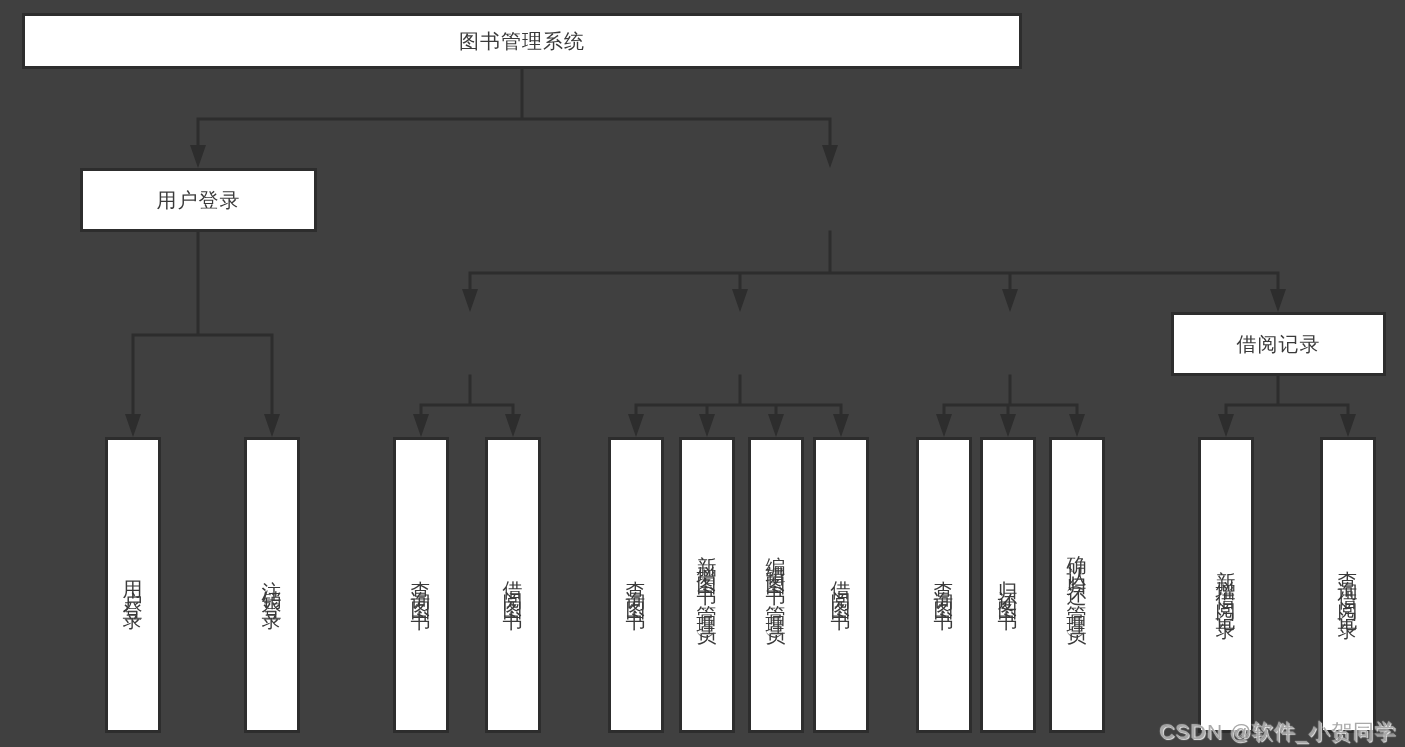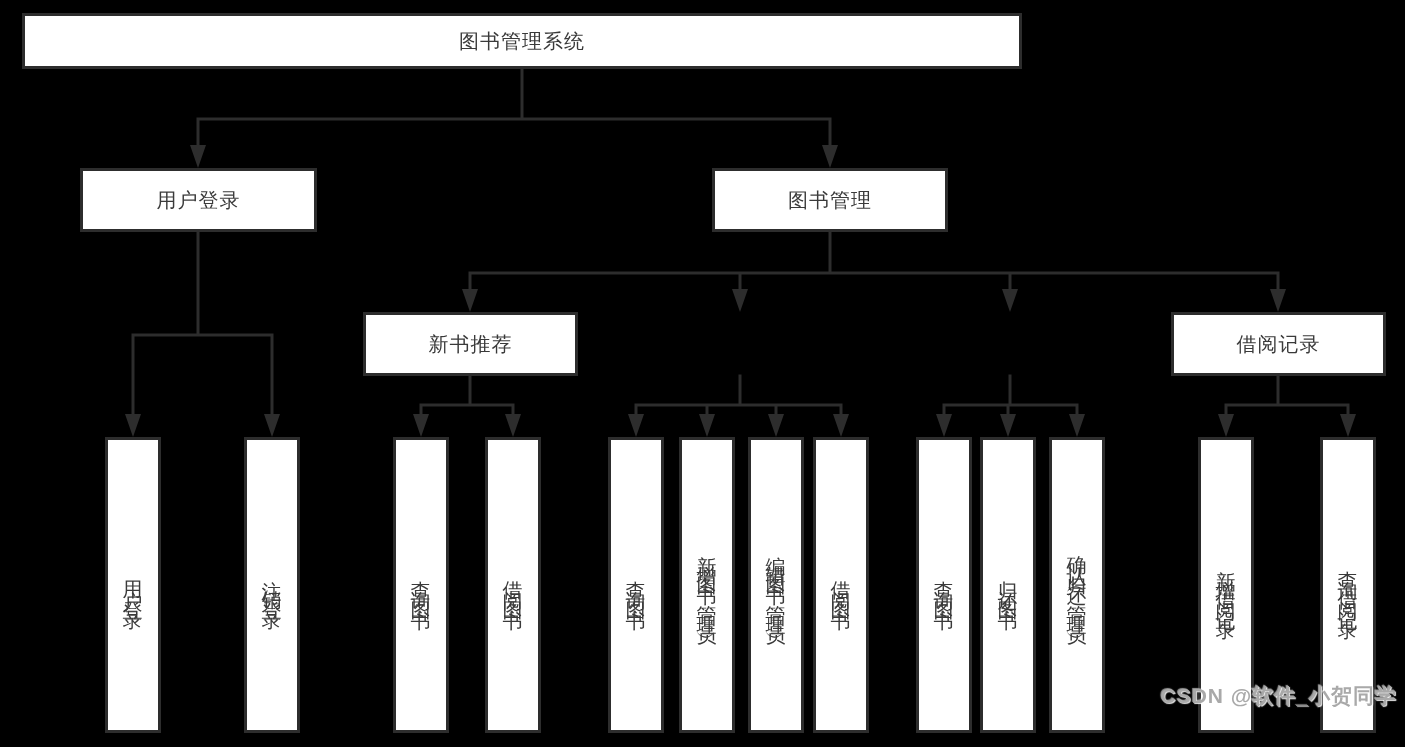--- a/index.html
+++ b/index.html
@@ -8,21 +8,21 @@
     background: #ffffff;
     width: 1405px;
     height: 747px;
     overflow: hidden;
     font-family: "Liberation Sans", "DejaVu Sans", sans-serif;
   }
   .canvas {
     position: relative;
     width: 1405px;
     height: 747px;
-    background: #000000;
+    background: #404040;
   }
   .connectors {
     position: absolute;
     left: 0;
     top: 0;
     z-index: 1;
   }
   .box {
     position: absolute;
     box-sizing: border-box;
@@ -39,27 +39,26 @@
   .leaf span {
     writing-mode: vertical-rl;
     text-orientation: mixed;
     letter-spacing: 10px;
     line-height: 1;
     white-space: nowrap;
   }
   .watermark {
     position: absolute;
     right: 8px;
-    top: 682px;
+    top: 718px;
     z-index: 3;
     font-size: 21px;
     color: #a9a9a9;
     text-shadow: 1px 1px 1px rgba(255,255,255,0.9), -1px -1px 1px rgba(255,255,255,0.6);
     letter-spacing: 1px;
-    font-weight: bold;
   }
 </style>
 </head>
 <body>
 
 <div class="canvas">
 
   <svg class="connectors" width="1405" height="747" viewBox="0 0 1405 747">
 
     <path fill="none" stroke="#2d2d2d" stroke-width="3" stroke-linecap="square" d="
@@ -127,27 +126,21 @@
     "></path>
   </svg>
 
   <div class="box" style="left:22px; top:13px; width:1000px; height:56px;">
     <span>图书管理系统</span>
   </div>
 
   <div class="box" style="left:80px; top:168px; width:237px; height:64px;">
     <span>用户登录</span>
   </div>
-  <div class="box" style="left:712px; top:168px; width:236px; height:64px;">
-    <span>图书管理</span>
-  </div>
 
-  <div class="box" style="left:363px; top:312px; width:215px; height:64px;">
-    <span>新书推荐</span>
-  </div>
   <div class="box" style="left:1171px; top:312px; width:215px; height:64px;justify-content:center;">
     <span>借阅记录</span>
   </div>
 
   <div class="box leaf" style="left:105px; top:437px; width:56px; height:296px;">
     <span>用户登录</span>
   </div>
   <div class="box leaf" style="left:244px; top:437px; width:56px; height:296px;">
     <span>注销登录</span>
   </div>

